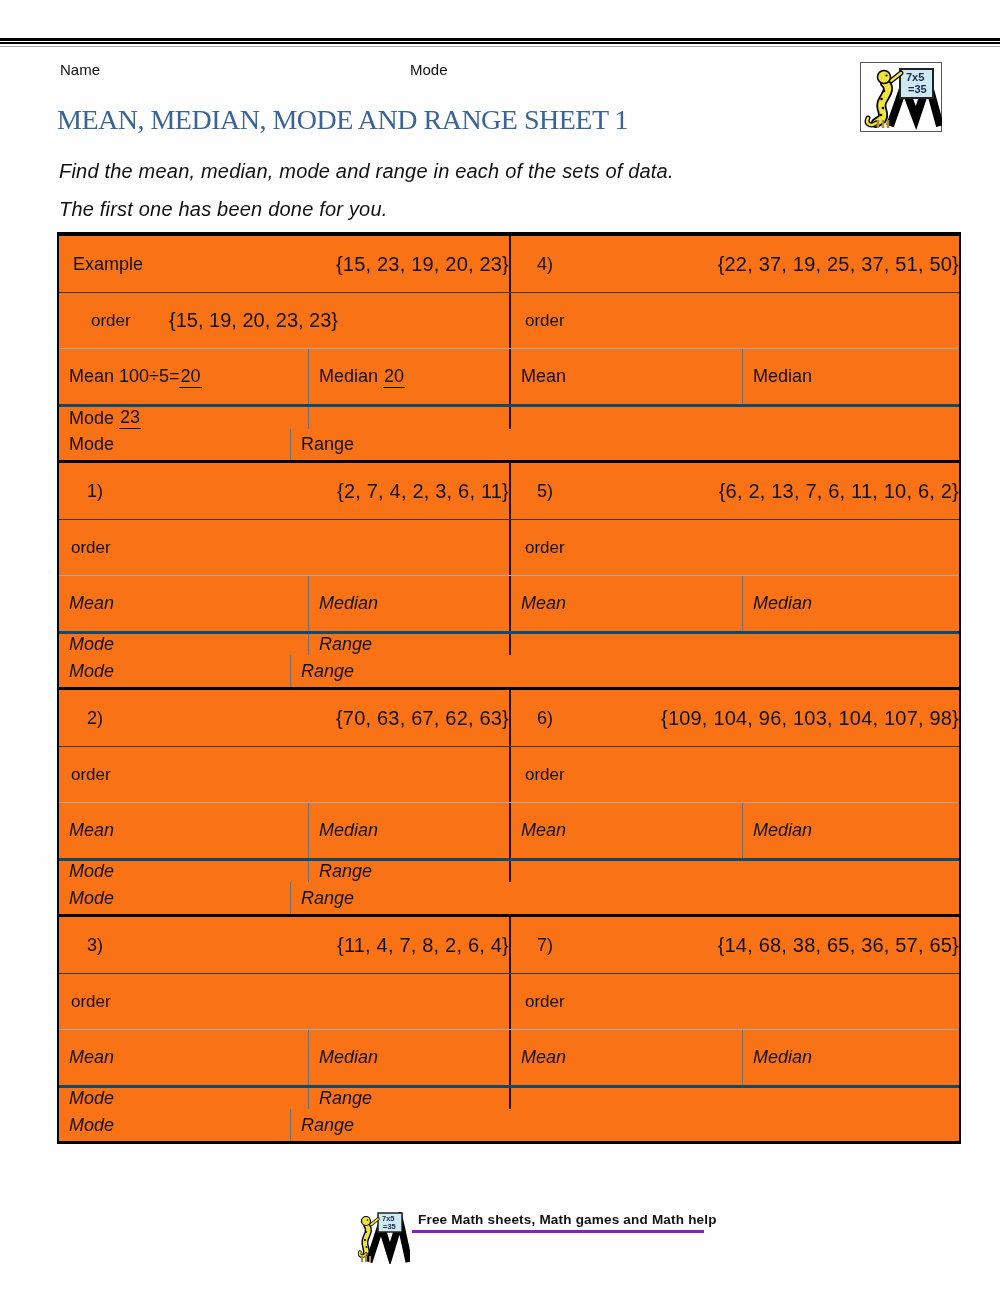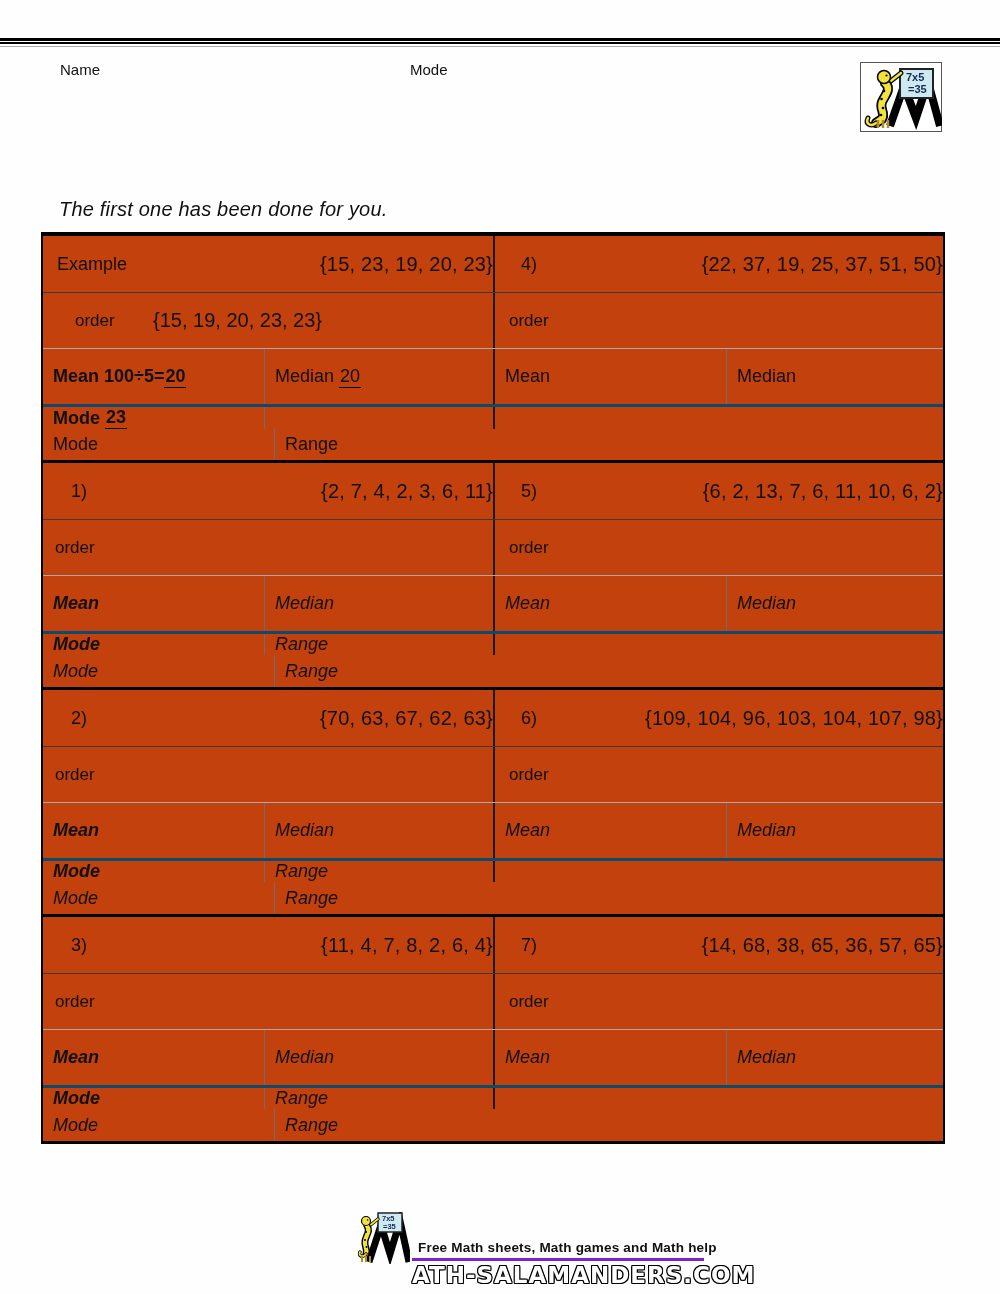--- a/index.html
+++ b/index.html
@@ -21,23 +21,23 @@
     position:absolute; left:57px; top:104px; margin:0;
     font-family:"Liberation Serif", serif; font-weight:normal;
     font-size:28px; letter-spacing:-0.5px; color:#3a6397;
   }
   .instr { position:absolute; left:59px; font-size:20px; font-style:italic; letter-spacing:0.2px; }
   .instr.l1 { top:160px; }
   .instr.l2 { top:198px;text-align:center; }
 
   
   .ws-table {
-    position:absolute; left:41px; top:232px; width:904px;
+    position:absolute; left:57px; top:232px; width:904px;
     border:2px solid #000; border-top:4px solid #000; border-bottom:3px solid #000;
-    box-sizing:border-box; background:#c2410c;
+    box-sizing:border-box; background:#f97316;
   }
   .block { border-top:3px solid #000; }
   .block:first-child { border-top:none; }
   .row { display:flex; height:56px; box-sizing:border-box; }
   .row-order  { border-top:1px solid #3a3a3a; }
   .row-stats1 { border-top:1px solid #a9a9a9; }
   .row-stats2 { border-top:3px solid #0c4a6e;flex-direction:column; }
   .half { display:flex; align-items:center; box-sizing:border-box; }
   .half.l { width:452px; border-right:2px solid #1a1a1a; }
   .half.r { flex:1; }
@@ -46,32 +46,32 @@
   .setlabel.example { padding-left:14px; }
   .half.r .setlabel { width:88px; padding-left:26px; }
   .setval { flex:1; text-align:right; font-size:20px; letter-spacing:0.2px; }
 
   .orderlabel { width:110px; padding-left:12px; box-sizing:border-box; font-size:17px; }
   .orderlabel.indent { padding-left:32px; }
   .half.r .orderlabel { width:88px; padding-left:14px; }
   .orderval { flex:1; text-align:left; font-size:20px; }
 
   .cell { display:flex; align-items:center; padding-left:10px; box-sizing:border-box; font-size:18px; height:100%; }
-  .half.l .c1 { width:222px; border-right:1px solid #6e6e6e;font-weight:bold; }
+  .half.l .c1 { width:250px; border-right:1px solid #6e6e6e; }
   .half.l .c2 { flex:1; }
   .half.r .c3 { width:232px; border-right:1px solid #6e6e6e; }
   .half.r .c4 { flex:1; }
   .block.italic .cell { font-style:italic; }
   .stat-text { white-space:pre; }
   .answer { border-bottom:1.5px solid #000; padding:0 1px; }
   .answer:empty { display:none; }
 
   
   .footer { position:absolute; left:356px; top:1212px; display:flex; align-items:flex-start; }
-  .f-col { margin-left:2px;margin-top:28px; }
+  .f-col { margin-left:2px; }
   .f-tagline { font-size:13.5px; font-weight:bold; padding-left:6px; letter-spacing:0.2px; white-space:nowrap; }
   .f-rule { height:3px; width:292px; background:#8021c9; margin-top:3px; }
   .f-site {
     font-family:"DejaVu Sans", sans-serif; font-size:23px; font-weight:bold;
     letter-spacing:1px; color:#fff; margin-top:1px; white-space:nowrap;
     text-shadow:-1px -1px 0 #000, 1px -1px 0 #000, -1px 1px 0 #000, 1px 1px 0 #000,
                 -1px 0 0 #000, 1px 0 0 #000, 0 -1px 0 #000, 0 1px 0 #000;
   }
 </style>
 </head>
@@ -100,21 +100,23 @@
       <circle cx="24" cy="15" r="6.5" fill="#f2e33b" stroke="#000" stroke-width="1.5"></circle>
       <circle cx="26.5" cy="13.5" r="1.1" fill="#000"></circle>
       <circle cx="24" cy="29" r="1.3" fill="#000"></circle>
       <circle cx="21.5" cy="37" r="1.3" fill="#000"></circle>
       <circle cx="23" cy="46" r="1.3" fill="#000"></circle>
       <circle cx="21" cy="53" r="1.3" fill="#000"></circle>
       <path d="M18,58 L18,66 M23,58 L23,66 M28,58 L28,66" stroke="#b08c28" stroke-width="2.5"></path>
     </svg>
   </div>
 
-
+  <h1 class="page-title">MEAN, MEDIAN, MODE AND RANGE SHEET 1</h1>
+
+  <div class="instr l1">Find the mean, median, mode and range in each of the sets of data.</div>
   <div class="instr l2">The first one has been done for you.</div>
 
   <div class="ws-table">
 
     <div class="block">
       <div class="row row-set">
         <div class="half l">
           <span class="setlabel example">Example</span>
           <span class="setval">{15, 23, 19, 20, 23}</span>
         </div>
@@ -365,17 +367,16 @@
       <circle cx="10" cy="9" r="4.5" fill="#f2e33b" stroke="#000" stroke-width="1.2"></circle>
       <circle cx="11.6" cy="8" r="0.8" fill="#000"></circle>
       <circle cx="10" cy="20" r="1" fill="#000"></circle>
       <circle cx="9" cy="28" r="1" fill="#000"></circle>
       <circle cx="10.5" cy="35" r="1" fill="#000"></circle>
       <path d="M6,44 L6,50 M10,44 L10,50 M14,44 L14,50" stroke="#b08c28" stroke-width="2"></path>
     </svg>
     <div class="f-col">
       <div class="f-tagline">Free Math sheets, Math games and Math help</div>
       <div class="f-rule"></div>
-      <div class="f-site">ATH-SALAMANDERS.COM</div>
     </div>
   </div>
 
 </div>
 
 </body></html>

